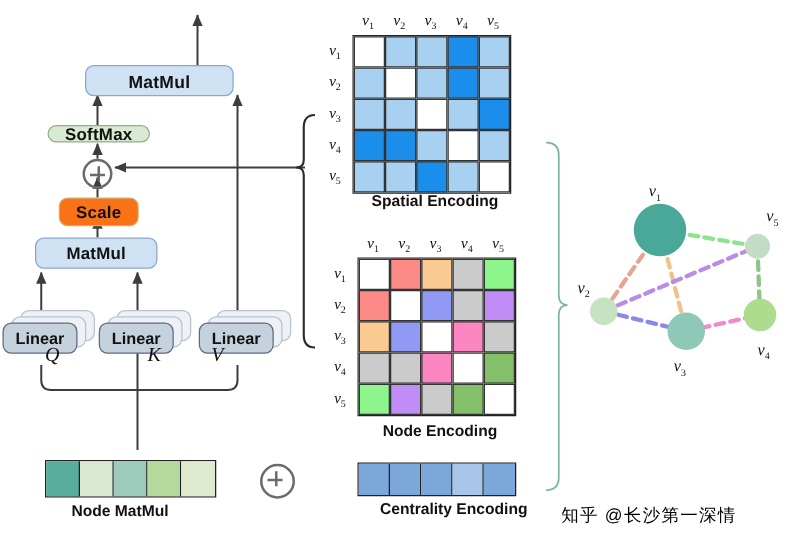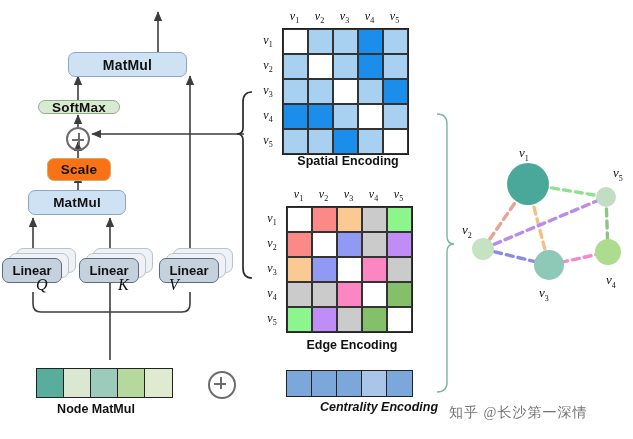--- a/index.html
+++ b/index.html
@@ -67,22 +67,22 @@
     position:absolute;width:24px;height:24px;border-radius:50%;
     border:2px solid #6b6b6b;box-sizing:border-box;
   }
   .pluscircle:before,.pluscircle:after{
     content:"";position:absolute;background:#6b6b6b;
   }
   .pluscircle:before{left:4px;top:9.5px;width:12px;height:2.2px;}
   .pluscircle:after{top:4px;left:9.5px;height:12px;width:2.2px;}
 
   .watermark{
-    position:absolute;color:#737373;font-size:14px;letter-spacing:1px;
-    font-family:Liberation Serif, serif;white-space:nowrap;
+    position:absolute;color:#000000;font-size:14px;letter-spacing:1px;
+    font-family:Liberation Sans, sans-serif;white-space:nowrap;
   }
 </style>
 </head>
 <body>
 
 <div id="root">
 
   <svg class="svg-layer" viewBox="0 0 633 439">
     <defs>
       <marker id="ah" markerWidth="7" markerHeight="7" refX="5.6" refY="2.6" orient="auto" markerUnits="strokeWidth">
@@ -248,30 +248,30 @@
       <div class="collabel" style="left: 25px; top: -19px; width: 25px;">v<sub>2</sub></div>
       <div class="collabel" style="left: 50px; top: -19px; width: 25px;">v<sub>3</sub></div>
       <div class="collabel" style="left: 75px; top: -19px; width: 25px;">v<sub>4</sub></div>
       <div class="collabel" style="left: 100px; top: -19px; width: 25px;">v<sub>5</sub></div>
       <div class="rowlabel" style="left: -24px; top: 4.5px; width: 20px;">v<sub>1</sub></div>
       <div class="rowlabel" style="left: -24px; top: 29.5px; width: 20px;">v<sub>2</sub></div>
       <div class="rowlabel" style="left: -24px; top: 54.5px; width: 20px;">v<sub>3</sub></div>
       <div class="rowlabel" style="left: -24px; top: 79.5px; width: 20px;">v<sub>4</sub></div>
       <div class="rowlabel" style="left: -24px; top: 104.5px; width: 20px;">v<sub>5</sub></div>
     </div>
-  <div class="caption" style="left:272px;top:338px;width:160px;">Edge Encoding</div>
+  <div class="caption" style="left:272px;top:338px;width:160px;">Node Encoding</div>
 
   <div class="bar" id="centrality-bar" style="left:286px;top:370px;height:25px;">
       <div class="seg" style="width: 25px; background: rgb(123, 167, 219);"></div>
       <div class="seg" style="width: 25px; background: rgb(123, 167, 219);"></div>
       <div class="seg" style="width: 25px; background: rgb(123, 167, 219);"></div>
       <div class="seg" style="width: 25px; background: rgb(169, 198, 232);"></div>
       <div class="seg" style="width: 25px; background: rgb(123, 167, 219);"></div>
     </div>
-  <div class="caption" style="left:284px;top:400px;width:190px;font-style:italic;">Centrality Encoding</div>
+  <div class="caption" style="left:268px;top:400px;width:190px;">Centrality Encoding</div>
 
   <svg class="svg-layer" id="graph-edges" viewBox="0 0 633 439">
       <line x1="528" y1="184" x2="483" y2="249" stroke="#e8a391" stroke-width="3.4" stroke-linecap="round" stroke-dasharray="7 5"></line>
       <line x1="528" y1="184" x2="549" y2="265" stroke="#f2c18a" stroke-width="3.4" stroke-linecap="round" stroke-dasharray="7 5"></line>
       <line x1="528" y1="184" x2="606" y2="197" stroke="#8fe08f" stroke-width="3.4" stroke-linecap="round" stroke-dasharray="7 5"></line>
       <line x1="483" y1="249" x2="549" y2="265" stroke="#8a8ae8" stroke-width="3.4" stroke-linecap="round" stroke-dasharray="7 5"></line>
       <line x1="483" y1="249" x2="606" y2="197" stroke="#b98ce8" stroke-width="3.4" stroke-linecap="round" stroke-dasharray="7 5"></line>
       <line x1="549" y1="265" x2="608" y2="252" stroke="#f08ac8" stroke-width="3.4" stroke-linecap="round" stroke-dasharray="7 5"></line>
       <line x1="608" y1="252" x2="606" y2="197" stroke="#8ec48a" stroke-width="3.4" stroke-linecap="round" stroke-dasharray="7 5"></line>
     </svg>

